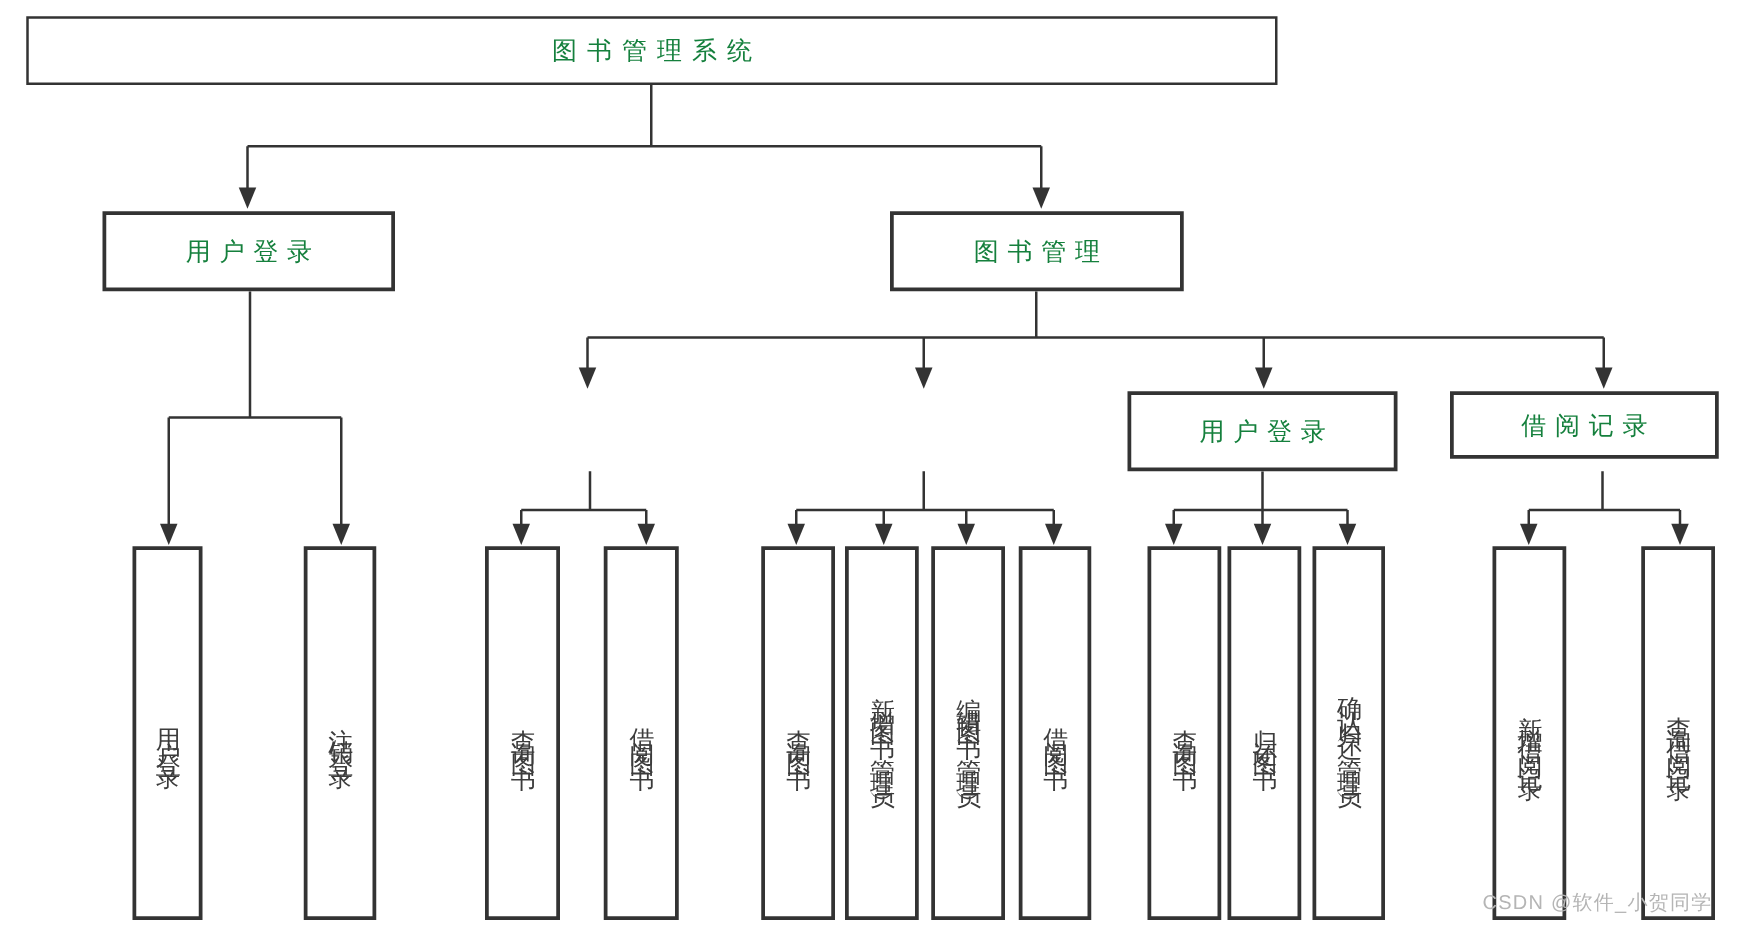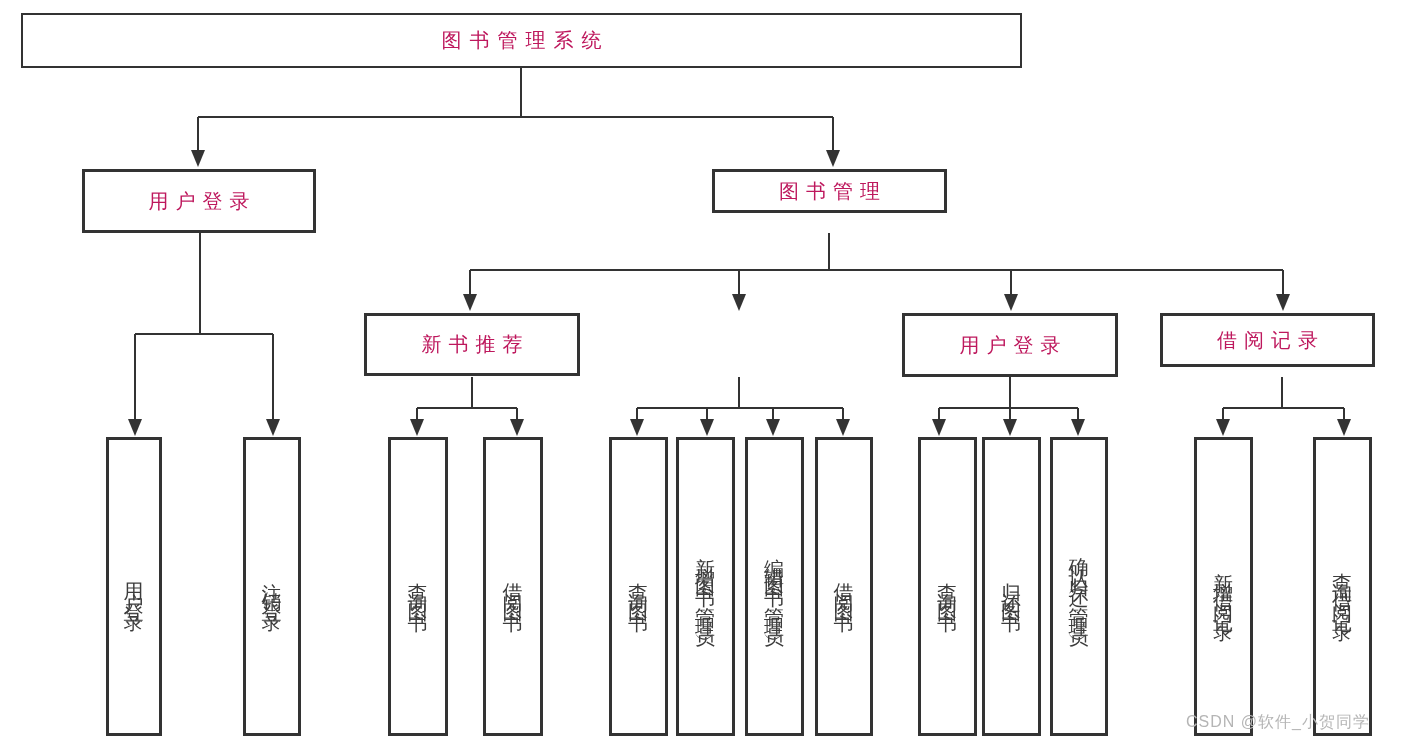--- a/index.html
+++ b/index.html
@@ -25,21 +25,21 @@
     position: absolute;
     box-sizing: border-box;
     border: 3px solid #333333;
     background: #ffffff;
     display: flex;
     align-items: center;
     justify-content: center;
     font-size: 20px;
     letter-spacing: 7px;
     text-indent: 7px;
-    color: #be185d;
+    color: #15803d;
     white-space: nowrap;
   }
   .hnode.root {
     border-width: 2px;
     letter-spacing: 8px;
     text-indent: 8px;
   }
   .vnode {
     position: absolute;
     box-sizing: border-box;
@@ -109,23 +109,22 @@
       <polygon points="1003,419 1017,419 1010,436"></polygon>
       <polygon points="1071,419 1085,419 1078,436"></polygon>
       <polygon points="1216,419 1230,419 1223,436"></polygon>
       <polygon points="1337,419 1351,419 1344,436"></polygon>
     </g>
   </svg>
 
   <div class="hnode root" style="left:21px; top:13px; width:1001px; height:55px;">图书管理系统</div>
 
   <div class="hnode" style="left:82px; top:169px; width:234px; height:64px;">用户登录</div>
-  <div class="hnode" style="left:712px; top:169px; width:235px; height:44px;">图书管理</div>
+  <div class="hnode" style="left:712px; top:169px; width:235px; height:64px;">图书管理</div>
 
-  <div class="hnode" style="left:364px; top:313px; width:216px; height:63px;">新书推荐</div>
   <div class="hnode" style="left:902px; top:313px; width:216px; height:64px;">用户登录</div>
   <div class="hnode" style="left:1160px; top:313px; width:215px; height:54px;text-align:center;">借阅记录</div>
 
   <div class="vnode" style="left:106px; top:437px; width:56px; height:299px;">
     <span class="vtext">用户登录</span>
   </div>
   <div class="vnode" style="left:243px; top:437px; width:58px; height:299px;">
     <span class="vtext">注销登录</span>
   </div>
 

